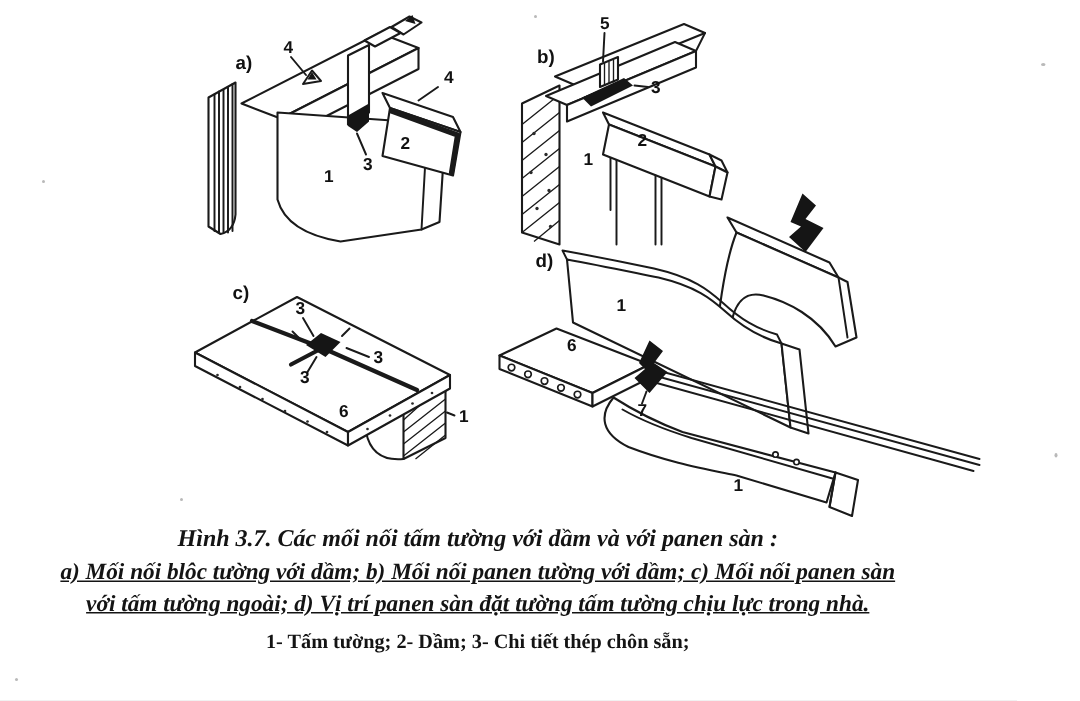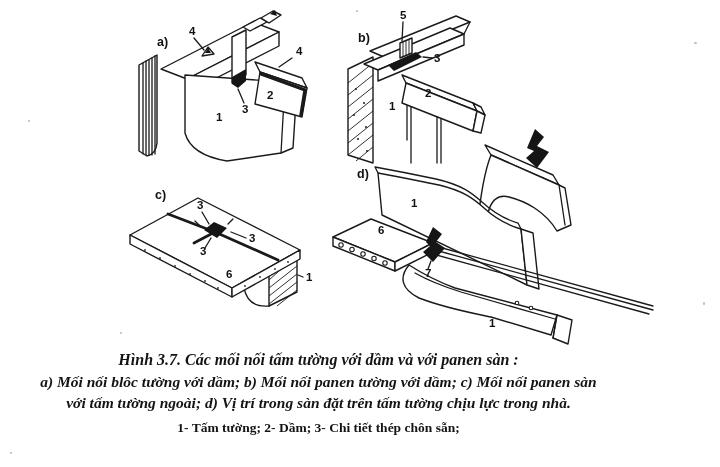--- a/index.html
+++ b/index.html
@@ -16,21 +16,21 @@
   .thick { stroke-width:2.8; }
   .band { stroke-width:3.4; }
   .blk { fill:#151515; stroke:none; }
   .hatch { stroke:#1a1a1a; stroke-width:0.9; }
   .dot { fill:#2a2a2a; }
   .hole { fill:#ffffff; stroke:#1a1a1a; stroke-width:1.1; }
   .plabel { font-family:"Liberation Sans", sans-serif; font-weight:bold; font-size:12.5px; fill:#111; }
   .num { font-family:"Liberation Sans", sans-serif; font-weight:bold; font-size:11.5px; fill:#111; }
   .caption { position:absolute; left:0; top:350px; width:637px; text-align:center; }
   .cap-title { font-style:italic; font-weight:bold; font-size:16px; line-height:20px; margin:0 0 2px 0; }
-  .cap-sub { font-style:italic; font-weight:bold; font-size:15.5px; line-height:20.5px; margin:0; padding:0 18px; }
+  .cap-sub { font-style:italic; font-weight:bold; font-size:15.5px; line-height:20.5px; margin:0; padding:0 18px;text-decoration:underline; }
   .cap-legend { font-weight:bold; font-size:13.5px; line-height:18px; margin:0; }
   .cap-legend.first { margin-top:6px; }
   .speck { position:absolute; border-radius:50%; background:#b9b9b9; }
 </style>
 </head>
 <body>
 
 <div class="page">
 
   <div class="diagram">
@@ -194,21 +194,21 @@
       <text class="num" x="73" y="119">6</text>
       <text class="num" x="120" y="162">7</text>
       <text class="num" x="184" y="212">1</text>
     </svg>
 
   </div>
 
   <div class="caption">
     <p class="cap-title"><span>Hình 3.7.</span> <span>Các mối nối tấm tường với dầm và với panen sàn :</span></p>
     <p class="cap-sub">a) Mối nối blôc tường với dầm; b) Mối nối panen tường với dầm; c) Mối nối panen sàn</p>
-    <p class="cap-sub">với tấm tường ngoài; d) Vị trí trong sàn đặt trên tấm tường chịu lực trong nhà.</p>
+    <p class="cap-sub">với tấm tường ngoài; d) Vị trí panen sàn đặt tường tấm tường chịu lực trong nhà.</p>
     <p class="cap-legend first">1- Tấm tường; 2- Dầm; 3- Chi tiết thép chôn sẵn;</p>
   </div>
 
   <div class="speck" style="left:28px; top:120px; width:2px; height:2px;"></div>
   <div class="speck" style="left:694px; top:42px; width:3px; height:2px;"></div>
   <div class="speck" style="left:10px; top:452px; width:2px; height:2px;"></div>
   <div class="speck" style="left:703px; top:302px; width:2px; height:3px;"></div>
   <div class="speck" style="left:356px; top:10px; width:2px; height:2px;"></div>
   <div class="speck" style="left:120px; top:332px; width:2px; height:2px;"></div>
 

